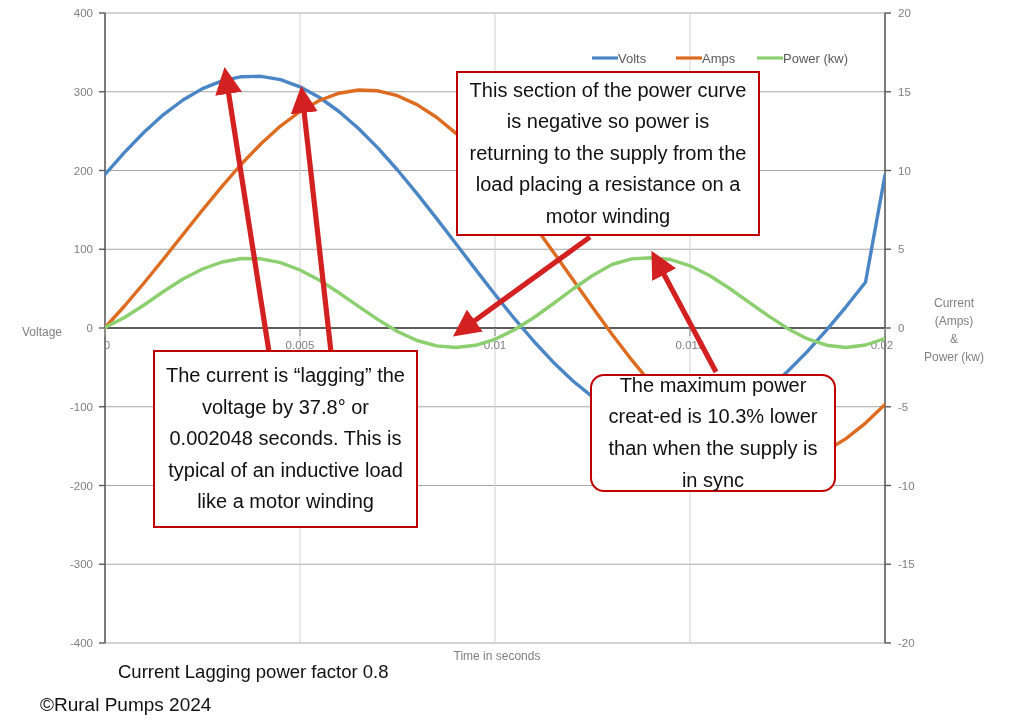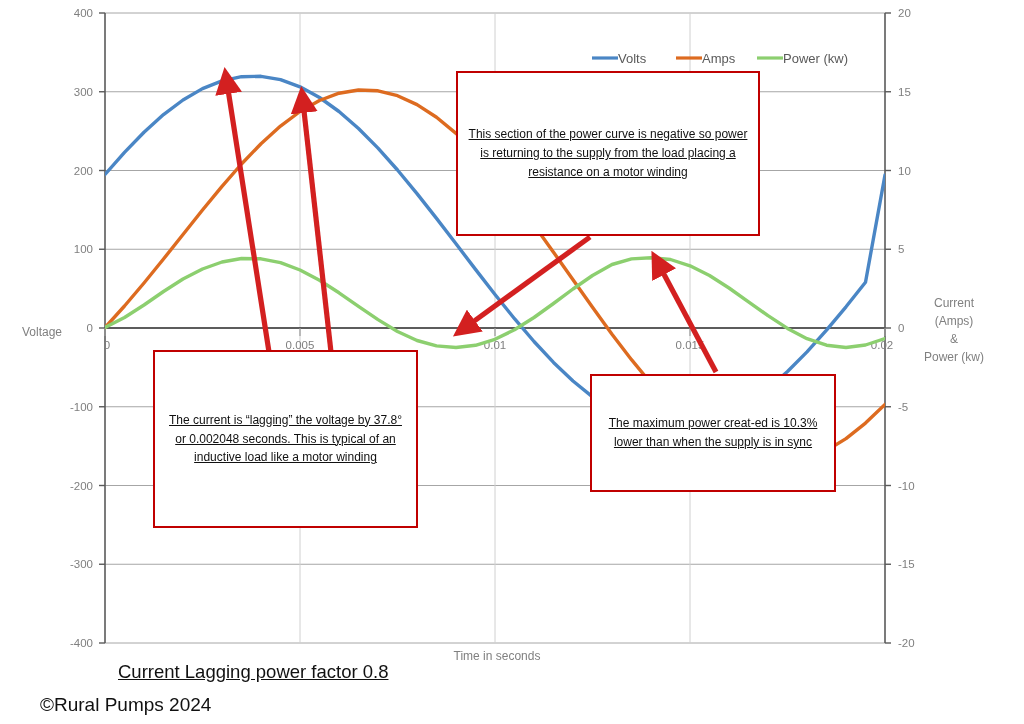--- a/index.html
+++ b/index.html
@@ -10,22 +10,22 @@
   svg.chart{position:absolute;left:0;top:0;width:1024px;height:724px;}
 
   .tick{font-size:11.5px;fill:#7f7f7f;font-family:"Liberation Sans",sans-serif;}
   .tick-r{font-size:11.5px;fill:#7f7f7f;}
   .axislabel{font-size:12px;fill:#808080;}
   .legend-text{font-size:13px;fill:#595959;}
 
   .noteBox{position:absolute;border:2.2px solid #c00000;background:#ffffff;
            box-sizing:border-box;display:flex;align-items:center;justify-content:center;
            padding:8px 10px;}
-  .noteBox p{margin:0;text-align:center;font-size:12px;line-height:1.58;
-             color:#111111;font-family:"Liberation Sans",sans-serif;text-decoration:underline;}
+  .noteBox p{margin:0;text-align:center;font-size:20px;line-height:1.58;
+             color:#111111;font-family:"Liberation Sans",sans-serif;}
 
   .caption{position:absolute;font-size:18.5px;color:#111;}
   .copyright{position:absolute;font-size:19px;color:#111;}
 </style>
 </head>
 <body>
 
 <div class="stage">
 
   <svg class="chart" viewBox="0 0 1024 724">
@@ -187,20 +187,20 @@
   </svg>
 
   <div class="noteBox" style="left:456px;top:71px;width:304px;height:165px;">
     <p>This section of the power curve is negative so power is returning to the supply from the load placing a resistance on a motor winding</p>
   </div>
 
   <div class="noteBox" style="left:153px;top:350px;width:265px;height:178px;">
     <p>The current is “lagging” the voltage by 37.8° or 0.002048 seconds. This is typical of an inductive load like a motor winding</p>
   </div>
 
-  <div class="noteBox" style="left:590px;top:374px;width:246px;height:118px;">
+  <div class="noteBox" style="left:590px;top:374px;width:246px;height:118px;border-radius:14px;">
     <p>The maximum power creat-ed is 10.3% lower than when the supply is in sync</p>
   </div>
 
-  <div class="caption" style="left:118px;top:661px;text-decoration:underline;">Current Lagging power factor 0.8</div>
+  <div class="caption" style="left:118px;top:661px;">Current Lagging power factor 0.8</div>
   <div class="copyright" style="left:40px;top:694px;">©Rural Pumps 2024</div>
 
 </div>
 
 </body></html>

